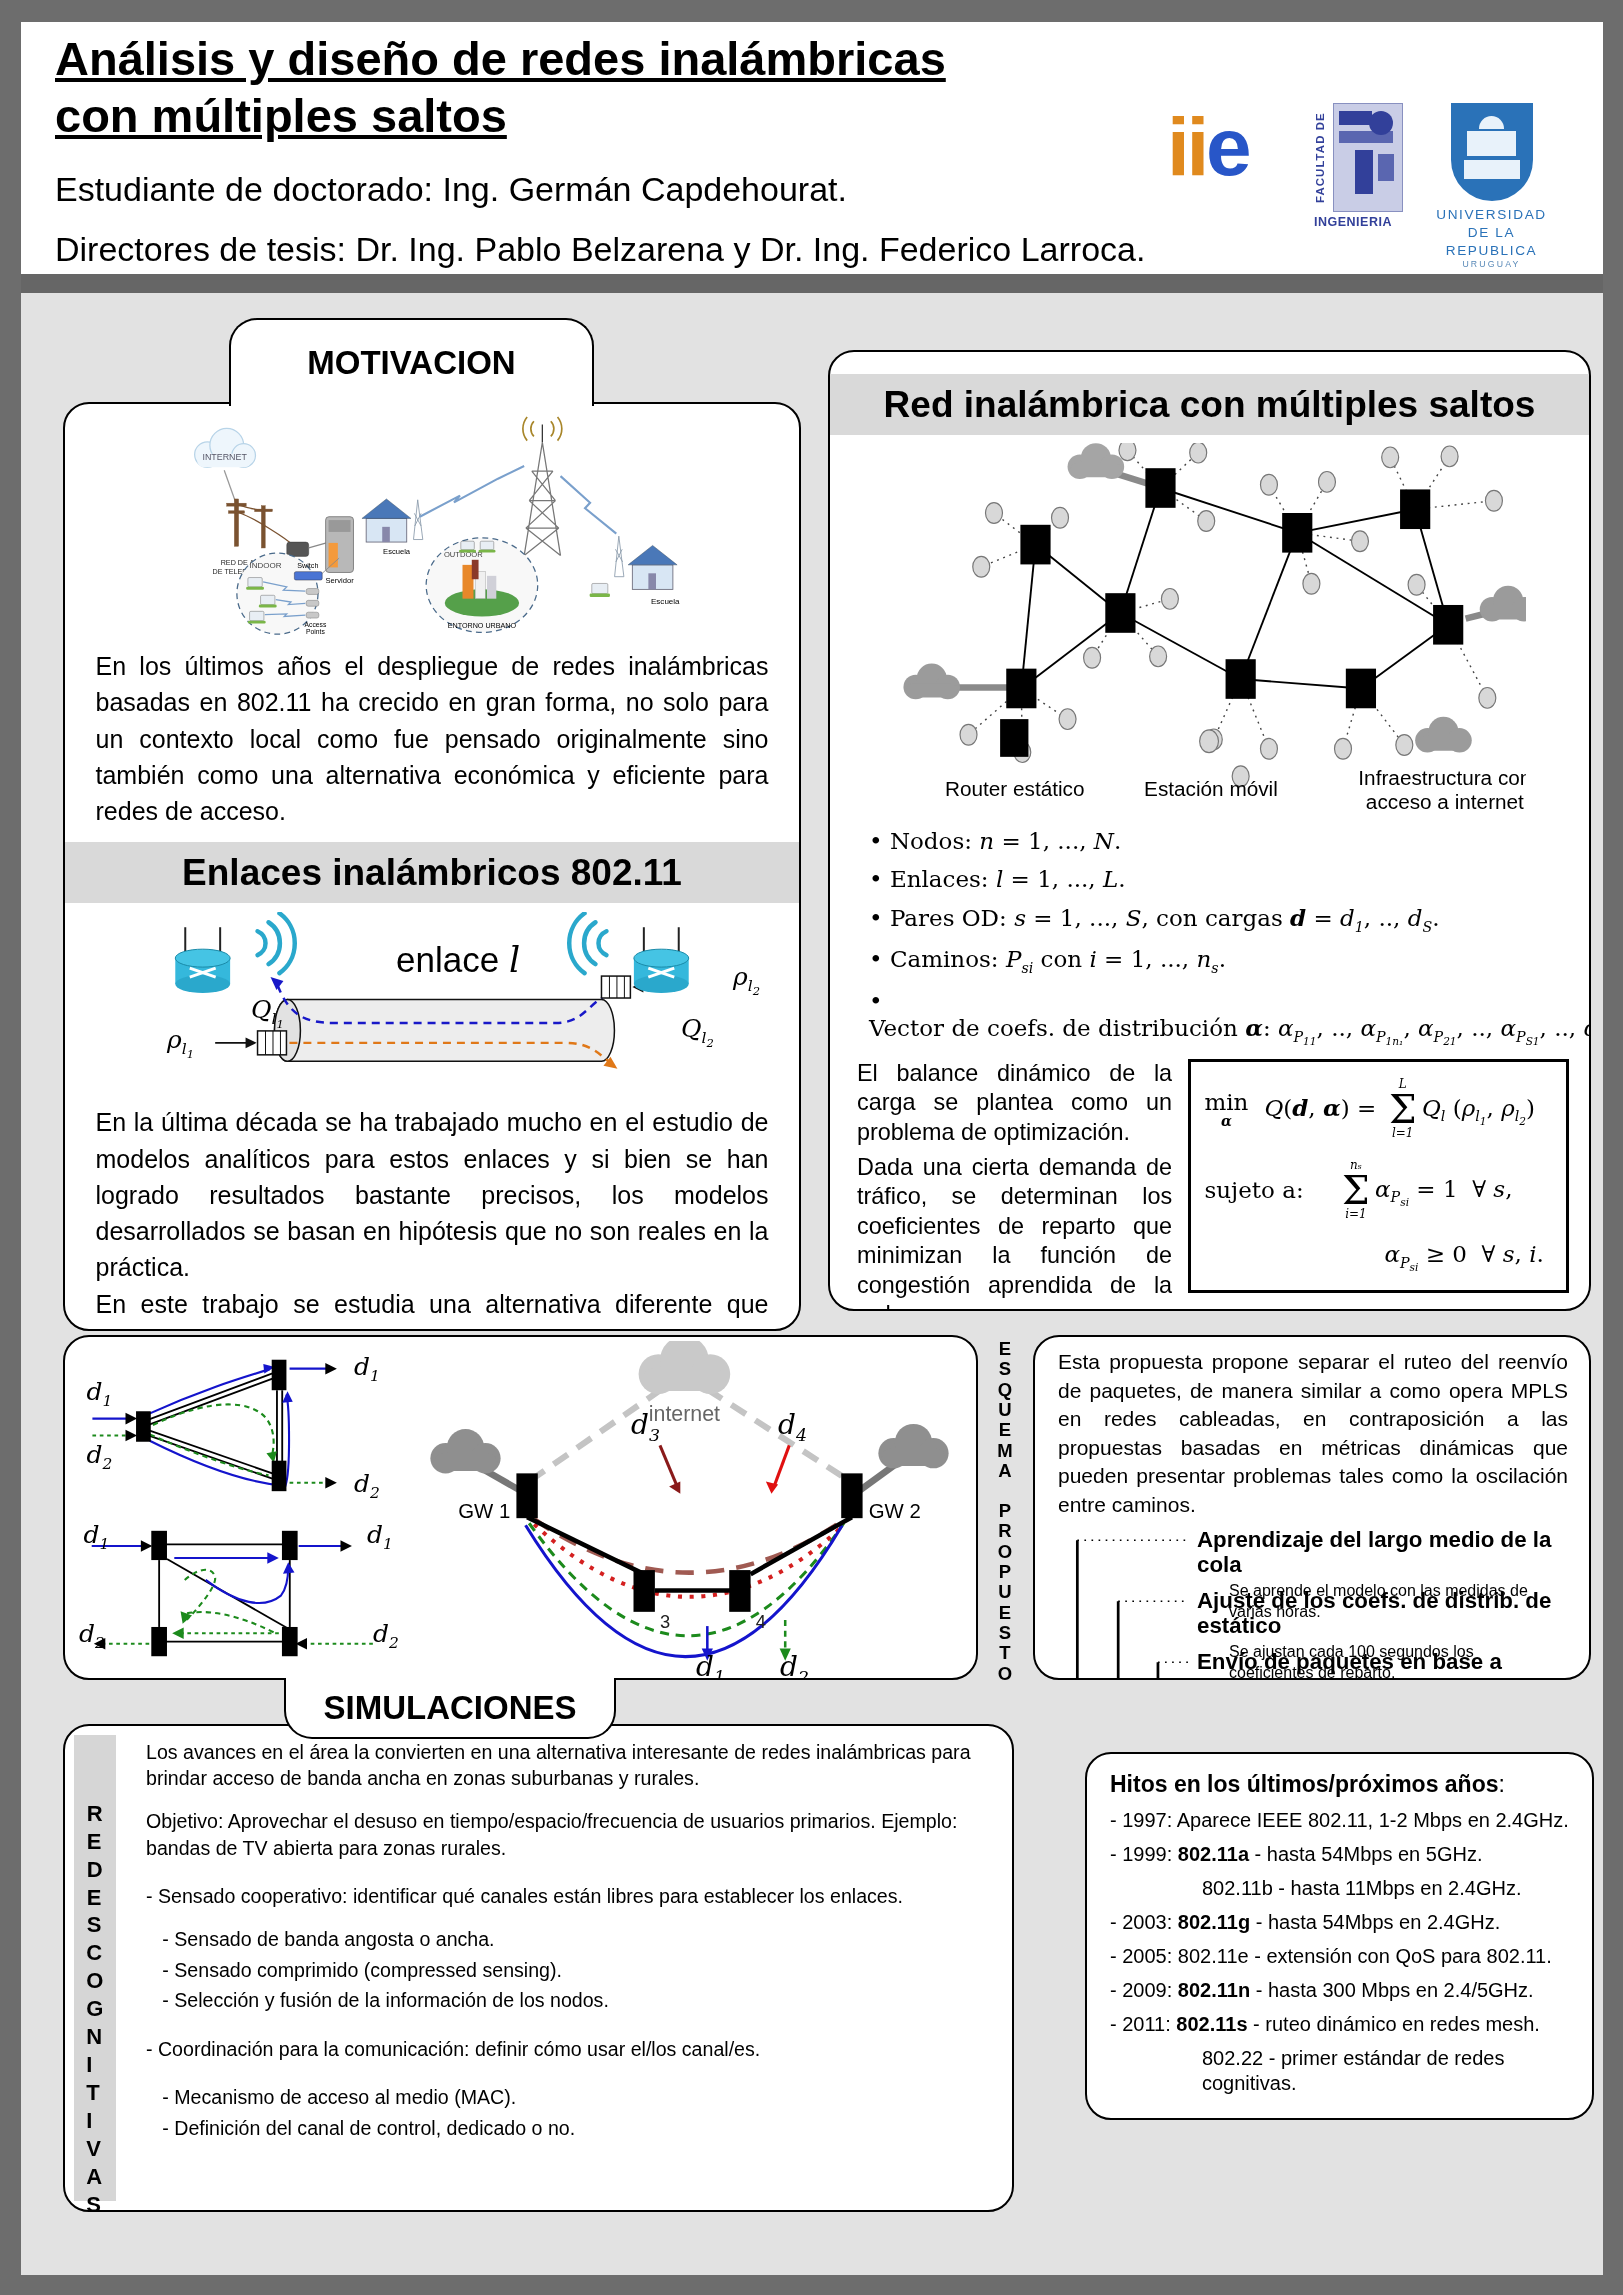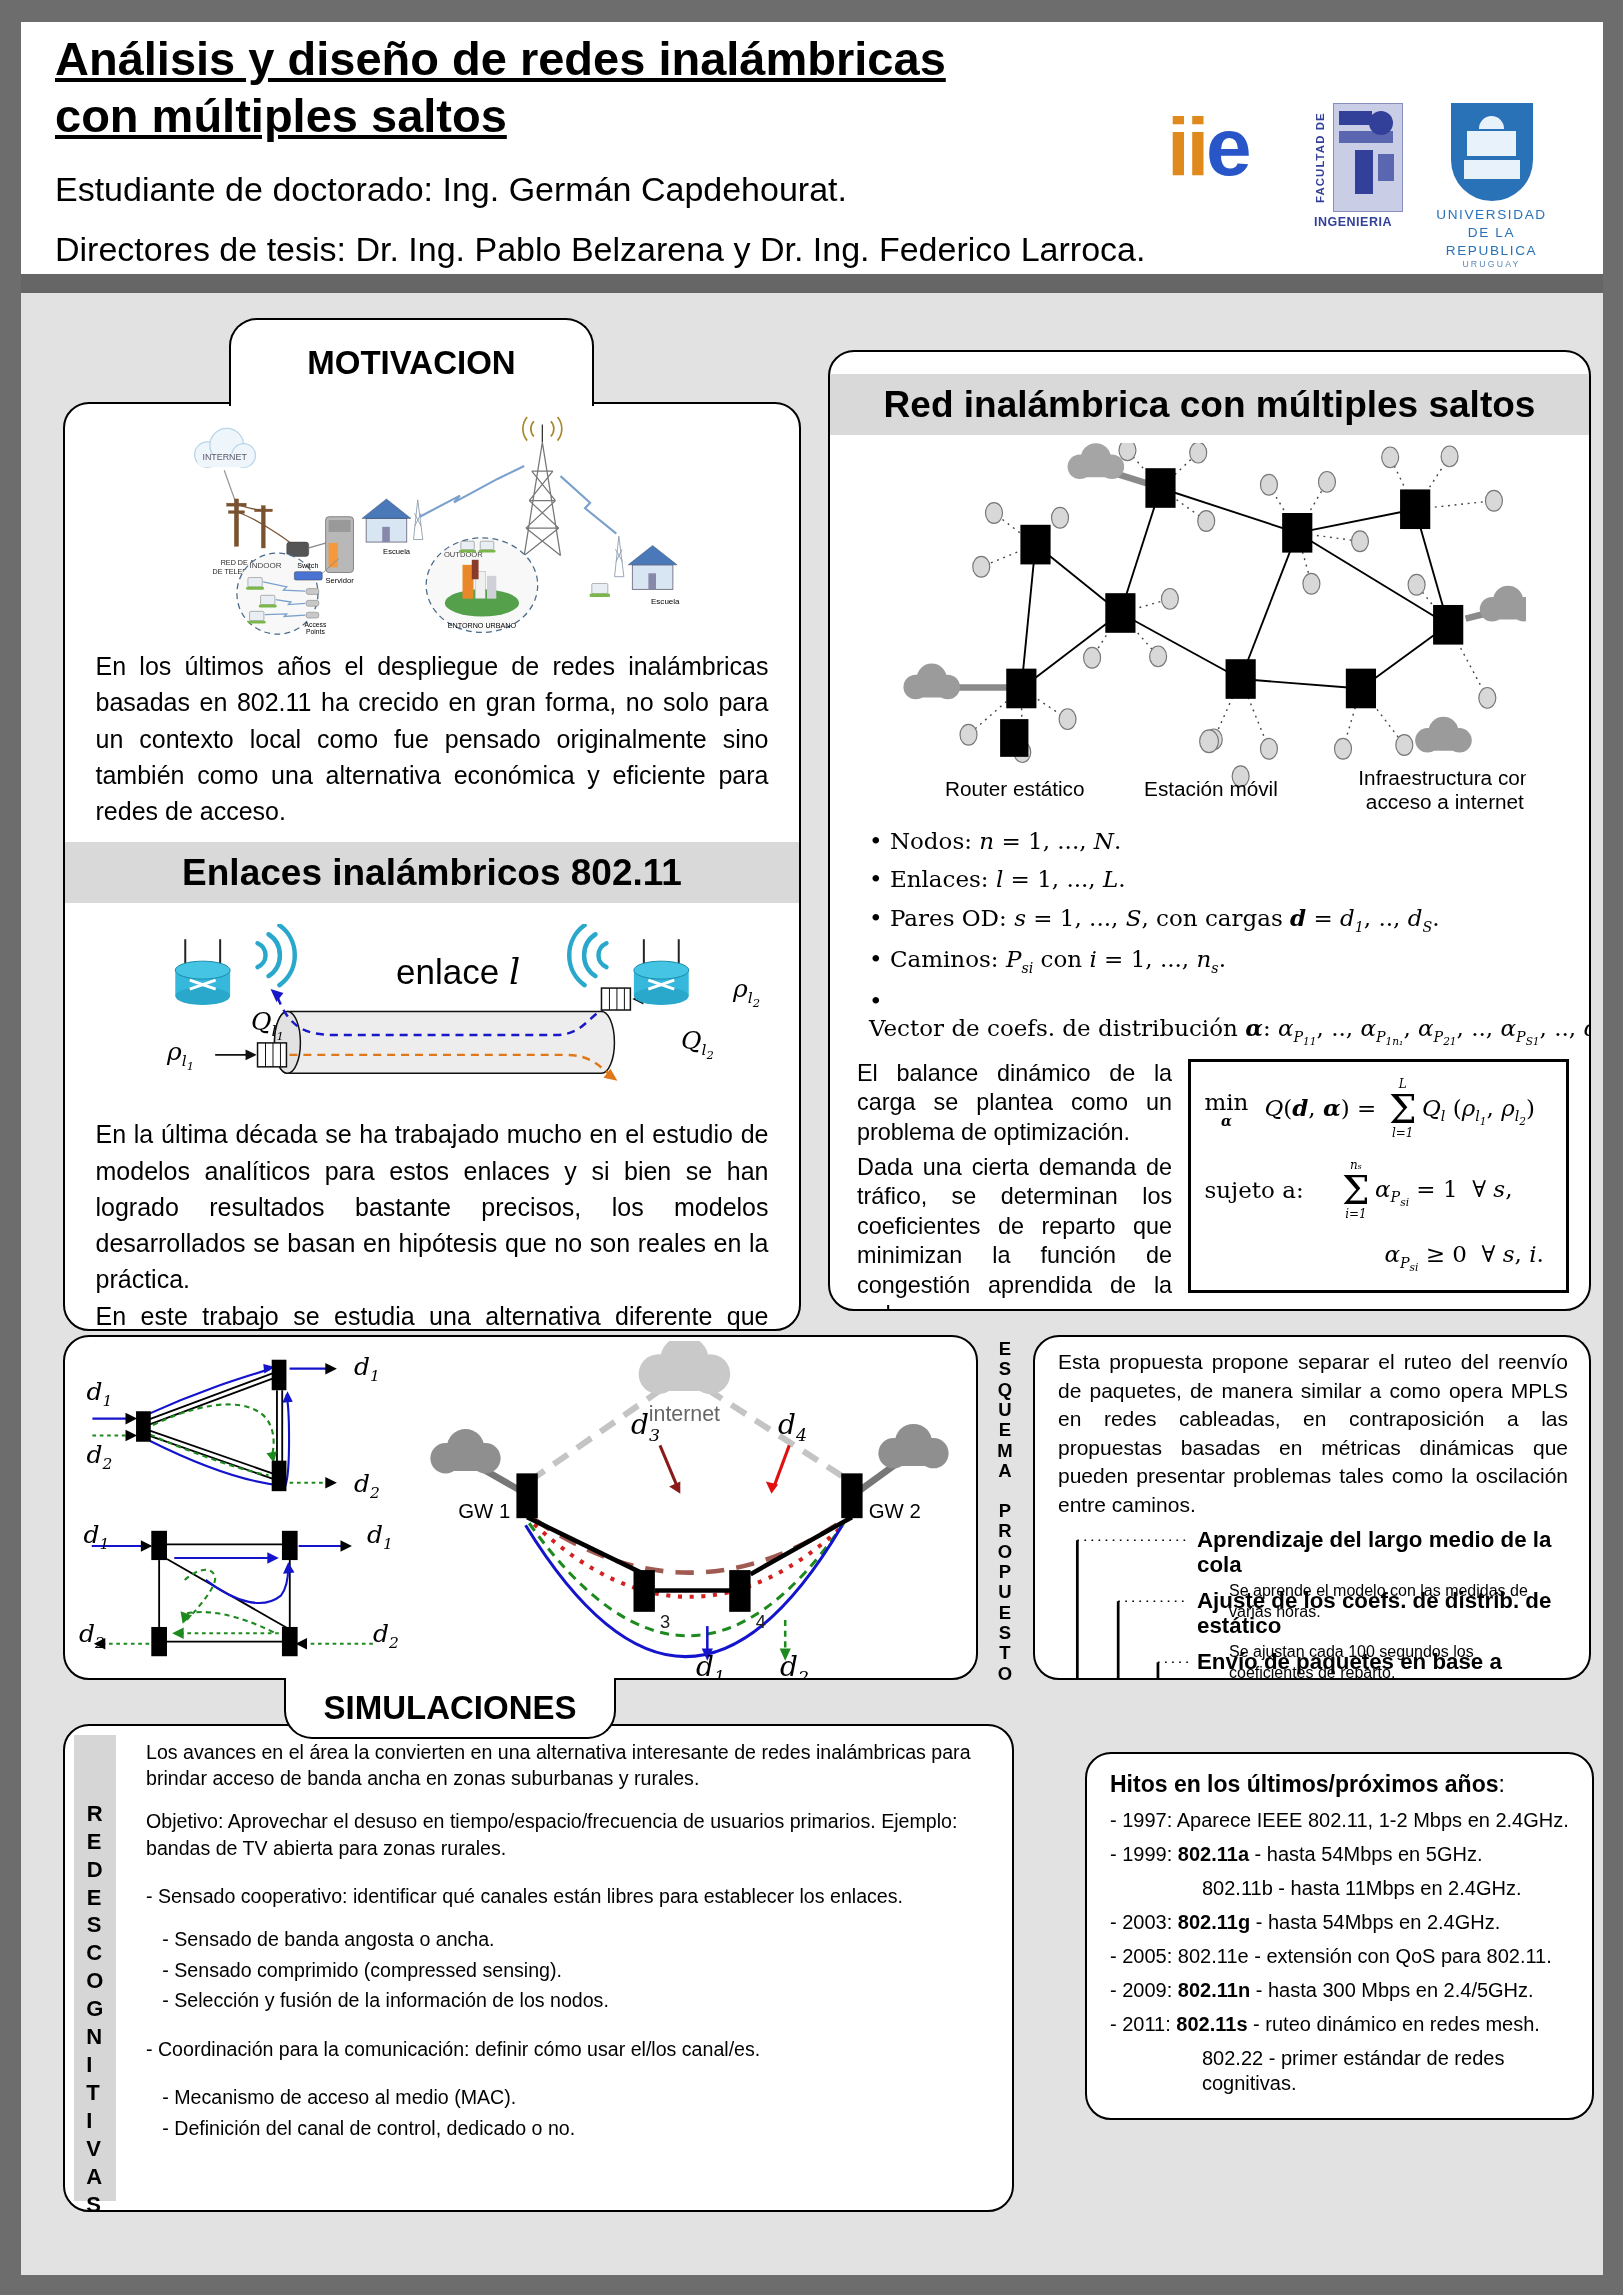--- a/index.html
+++ b/index.html
@@ -39,21 +39,21 @@
   .box-right{left:807px;top:57px;width:763px;height:961px;}
   .box-mid{left:42px;top:1042px;width:915px;height:345px;}
   .box-esquema{left:1012px;top:1042px;width:558px;height:345px;}
   .tab-sim{left:263px;top:1385px;width:332px;height:61px;border-top:none;border-radius:0 0 28px 28px;font-size:33px;}
   .box-bl{left:42px;top:1431px;width:951px;height:488px;}
   .box-br{left:1064px;top:1459px;width:509px;height:368px;}
   .gray-band{background:#d9d9d9;display:flex;align-items:center;justify-content:center;font-weight:bold;font-size:37px;}
   .mot-illu{margin:12px auto 0;width:545px;height:220px;}
   .mot-illu svg{width:100%;height:100%;display:block;}
   .bodytext{margin:12px 30.5px 0;font-size:25px;line-height:1.45;text-align:justify;}
-  .enl-band{margin:13px 0 21px;height:61px;}
+  .enl-band{margin:13px 0 9px;height:61px;}
   .fig-enlace{position:relative;width:648px;height:180px;margin:5.4px auto 0;}
   .fig-enlace svg{width:100%;height:100%;display:block;}
   .mlabel{position:absolute;font-family:"DejaVu Serif","Liberation Serif",serif;font-size:25px;}
   .red-band{margin-top:22px;height:61px;}
   .net-wrap{margin:7.6px auto 0;width:632px;height:373px;}
   .net-wrap svg{width:100%;height:100%;display:block;}
   .bullets{margin:9.8px 22px 0 39px;font-family:"DejaVu Serif","Liberation Serif",serif;font-size:23px;}
   .bullet{margin:12px 0;}
   .bullet::before{content:"•  ";}
   .balance{display:flex;gap:16.3px;margin:12px 19.6px 0 27px;}

